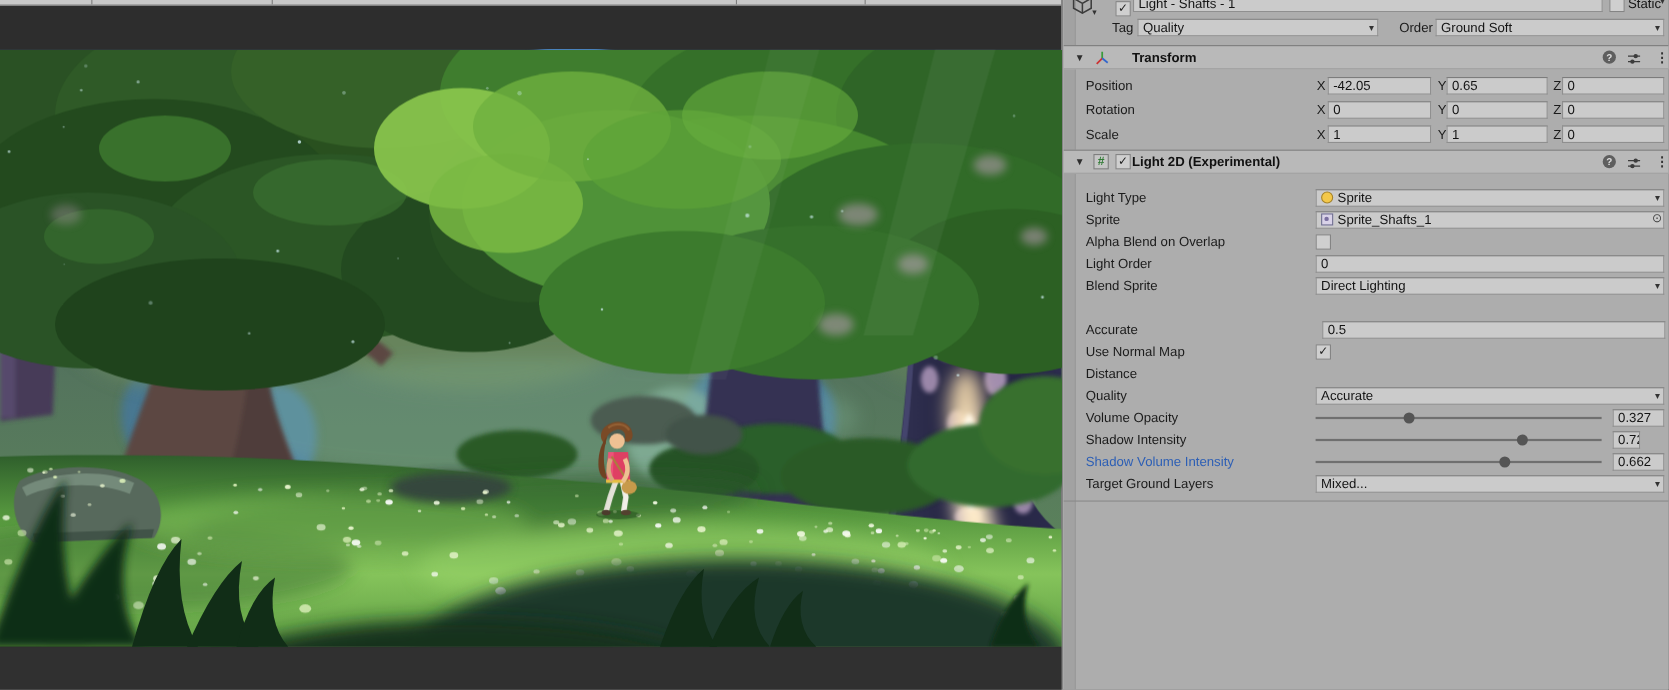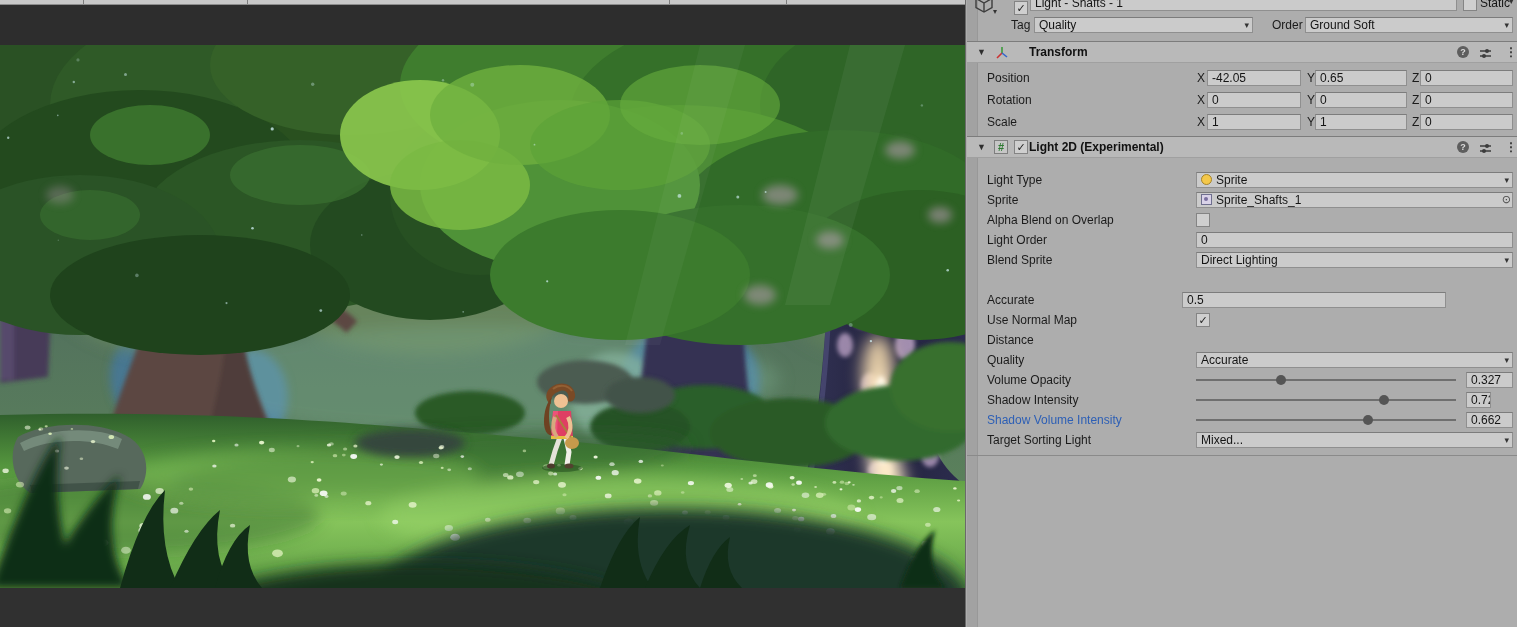--- a/index.html
+++ b/index.html
@@ -596,21 +596,21 @@
       <span class="lbl">Blend Sprite</span>
       <div class="field" style="left:230px;width:317px">
         <span>Direct Lighting</span>
         <span class="arrow">▾</span>
       </div>
     </div>
 
 
     <div class="row" style="top:292px">
       <span class="lbl">Accurate</span>
-      <div class="field" style="left:216px;width:264px"><span>0.5</span></div>
+      <div class="field" style="left:236px;width:312px"><span>0.5</span></div>
     </div>
 
     <div class="row" style="top:312px">
       <span class="lbl">Use Normal Map</span>
       <div class="check on" style="left:230px">
           <div class="tick">✓</div>
         </div>
     </div>
 
     <div class="row" style="top:332px">
@@ -646,21 +646,21 @@
     <div class="row" style="top:412px">
       <span class="lbl blue">Shadow Volume Intensity</span>
       <div class="slider">
         <div class="track"></div>
           <div class="knob" style="left: 167.1px;"></div>
       </div>
       <div class="field" style="left:500px;width:47px"><span>0.662</span></div>
     </div>
 
     <div class="row" style="top:432px">
-      <span class="lbl">Target Sorting Light</span>
+      <span class="lbl">Target Ground Layers</span>
       <div class="field" style="left:230px;width:317px">
         <span>Mixed...</span>
         <span class="arrow">▾</span>
       </div>
     </div>
 
     <div class="hr" style="top:455px"></div>
 
   </div>
 </div>

